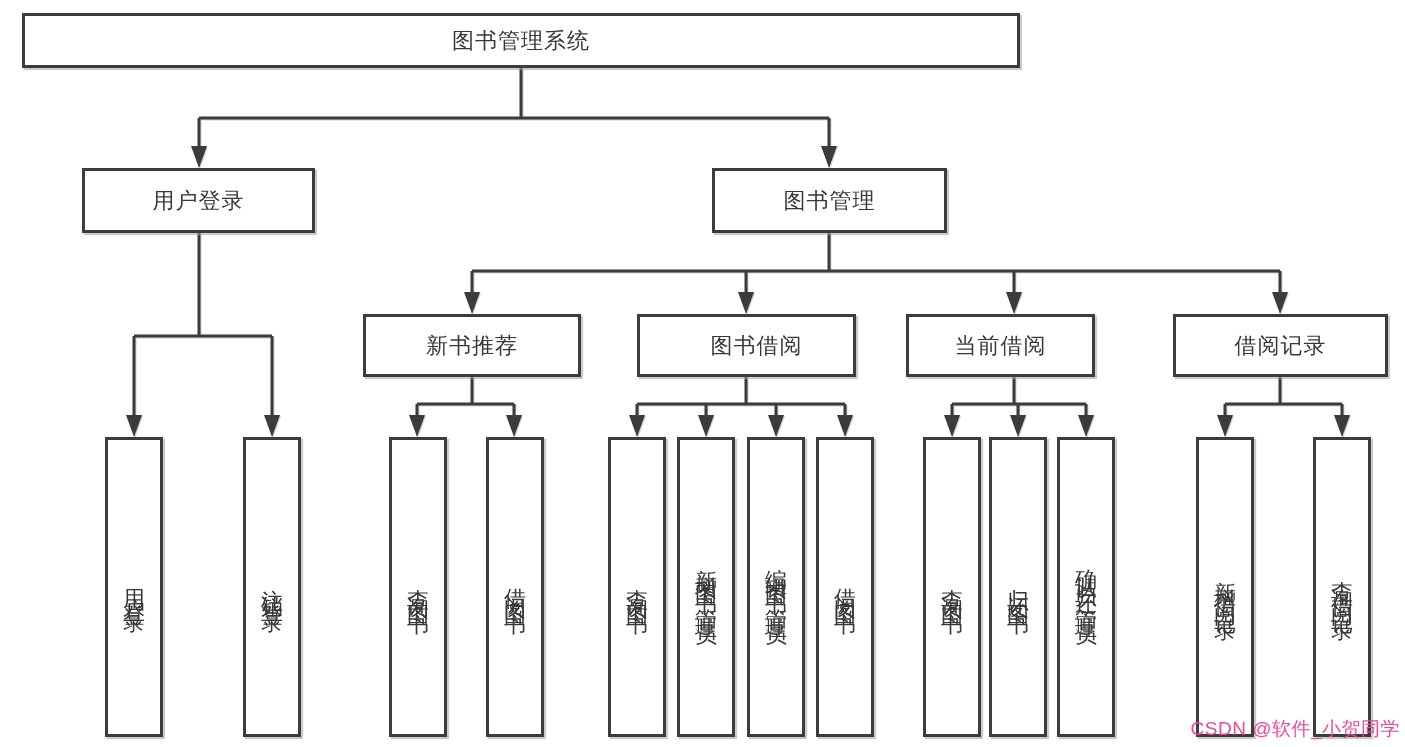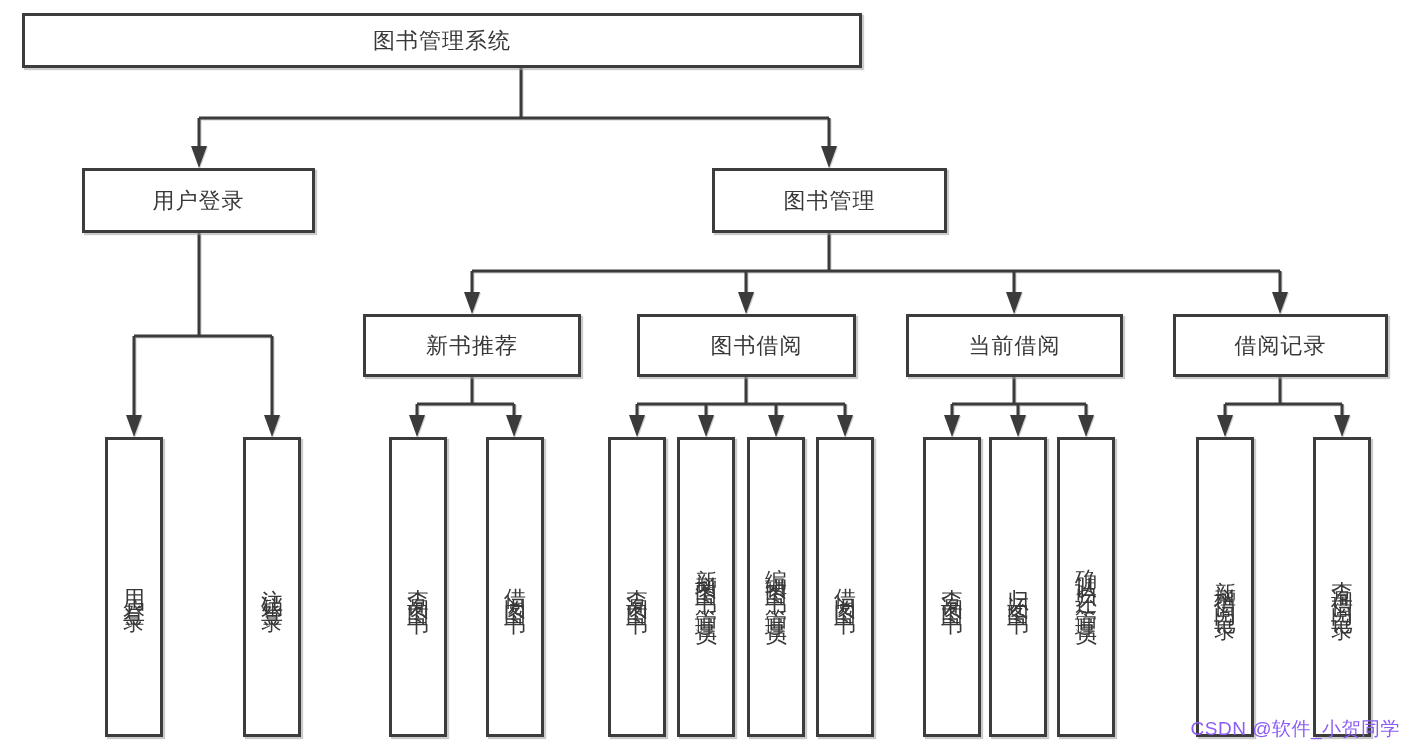--- a/index.html
+++ b/index.html
@@ -44,21 +44,21 @@
     text-orientation: mixed;
     letter-spacing: 8px;
     line-height: 1;
     white-space: nowrap;
   }
   .watermark {
     position: absolute;
     top: 716px;
     right: 5px;
     font-size: 19px;
-    color: #8b5cf6;
+    color: #ec4899;
     letter-spacing: 0.5px;
     z-index: 3;
     white-space: nowrap;
   }
 </style>
 </head>
 <body>
 
 <div id="canvas">
 
@@ -95,38 +95,38 @@
       <polygon points="768,415 784,415 776,437"></polygon>
       <polygon points="837,415 853,415 845,437"></polygon>
       <polygon points="944,415 960,415 952,437"></polygon>
       <polygon points="1010,415 1026,415 1018,437"></polygon>
       <polygon points="1078,415 1094,415 1086,437"></polygon>
       <polygon points="1217,415 1233,415 1225,437"></polygon>
       <polygon points="1334,415 1350,415 1342,437"></polygon>
     </g>
   </svg>
 
-  <div class="node h-node" style="left:22px; top:13px; width:840px; height:55px;">
+  <div class="node h-node" style="left:22px; top:13px; width:998px; height:55px;">
     <span>图书管理系统</span>
   </div>
 
   <div class="node h-node" style="left:82px; top:168px; width:233px; height:65px;">
     <span>用户登录</span>
   </div>
   <div class="node h-node" style="left:363px; top:314px; width:218px; height:63px;">
     <span>新书推荐</span>
   </div>
 
   <div class="node h-node" style="left:712px; top:168px; width:235px; height:65px;">
     <span>图书管理</span>
   </div>
   <div class="node h-node" style="left:637px; top:314px; width:219px; height:63px;padding-left:20px;">
     <span>图书借阅</span>
   </div>
-  <div class="node h-node" style="left:906px; top:314px; width:217px; height:63px;">
+  <div class="node h-node" style="left:906px; top:314px; width:189px; height:63px;">
     <span>当前借阅</span>
   </div>
   <div class="node h-node" style="left:1173px; top:314px; width:215px; height:63px;">
     <span>借阅记录</span>
   </div>
 
   <div class="node v-node" style="left:105px; top:437px; width:58px; height:300px;">
     <span>用户登录</span>
   </div>
   <div class="node v-node" style="left:243px; top:437px; width:58px; height:300px;">

